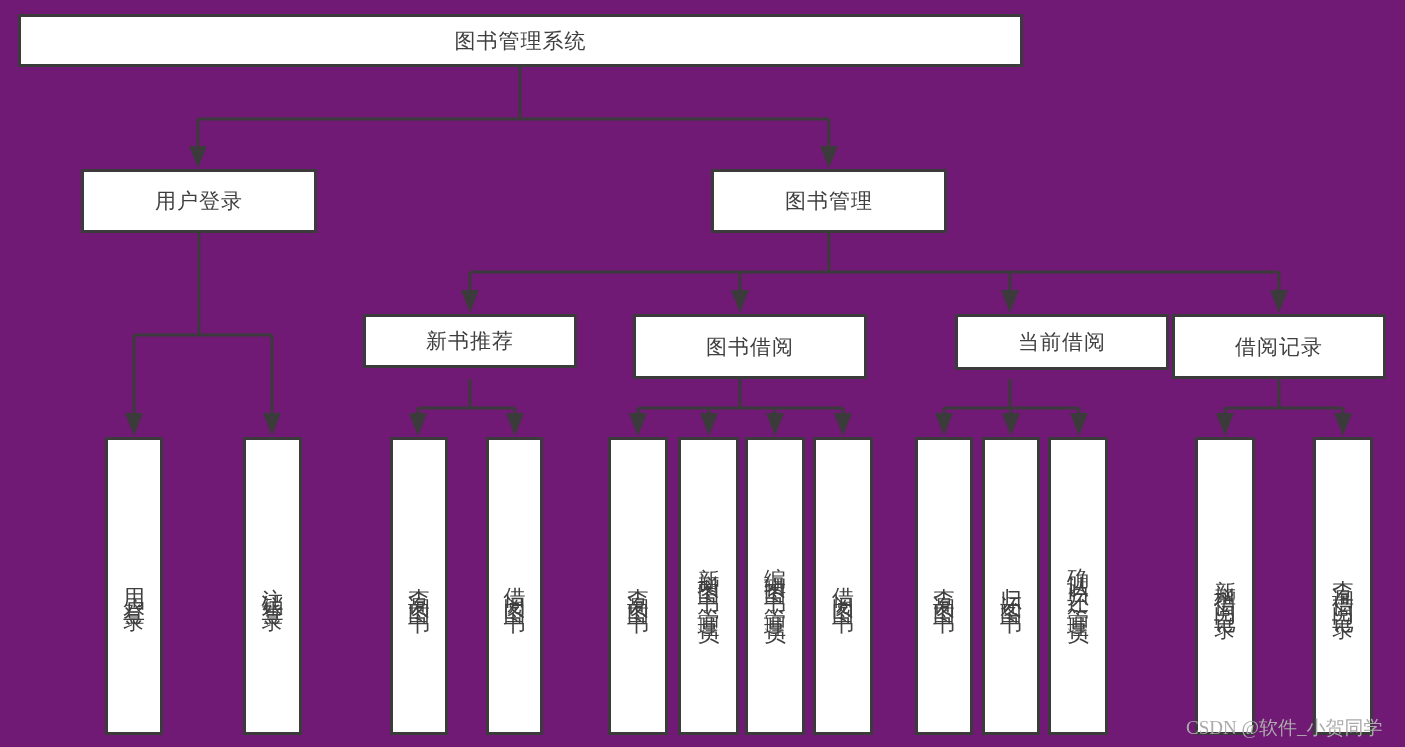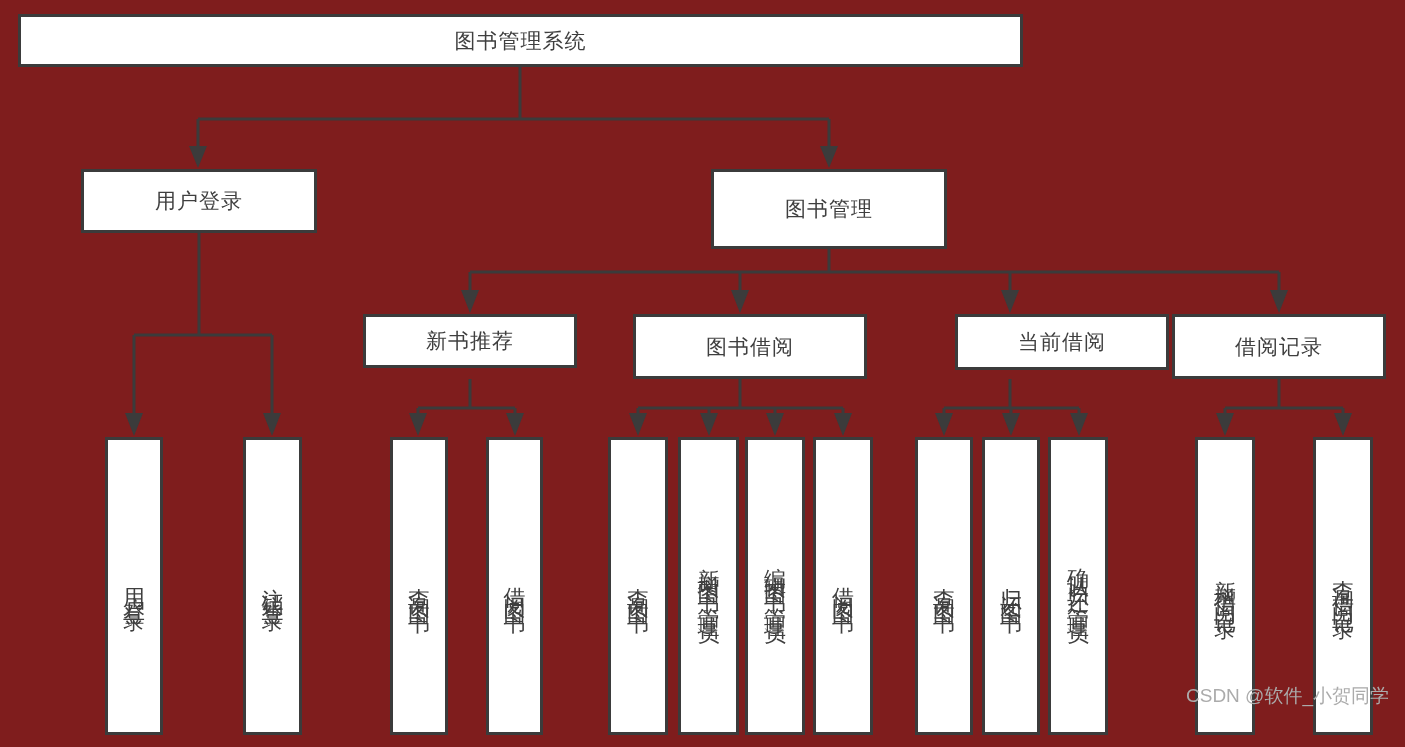--- a/index.html
+++ b/index.html
@@ -1,20 +1,20 @@
 <!DOCTYPE html>
 <html><head>
 <meta charset="utf-8">
 <style>
   html,body{margin:0;padding:0;background:#ffffff;}
   .stage{
     position:relative;
     width:1405px;height:747px;
-    background:#7f1d1d;
-    font-family:Liberation Sans, sans-serif;
+    background:#701a75;
+    font-family:Liberation Serif, serif;
     overflow:hidden;
   }
   .wires{position:absolute;left:0;top:0;width:1405px;height:747px;}
   .node{
     position:absolute;
     box-sizing:border-box;
     border:3px solid #3b3b3b;
     background:#ffffff;
     display:flex;align-items:center;justify-content:center;
     color:#3f3f3f;
@@ -26,21 +26,21 @@
   }
   .node.v span{
     writing-mode:vertical-rl;
     text-orientation:mixed;
     font-size:22px;
     letter-spacing:8px;
     line-height:1;
   }
   .watermark{
     position:absolute;
-    left:1186px;top:683px;
+    left:1186px;top:715px;
     width:206px;
     font-size:19px;
     color:#ababab;
     white-space:nowrap;
     z-index:5;
   }
 </style>
 </head>
 <body>
 
@@ -85,21 +85,21 @@
     </g>
   </svg>
 
   <div class="node h" style="left:18px;top:14px;width:1005px;height:53px">
     <span>图书管理系统</span>
   </div>
 
   <div class="node h" style="left:81px;top:169px;width:236px;height:64px">
     <span>用户登录</span>
   </div>
-  <div class="node h" style="left:711px;top:169px;width:236px;height:80px">
+  <div class="node h" style="left:711px;top:169px;width:236px;height:64px">
     <span>图书管理</span>
   </div>
 
   <div class="node h" style="left:363px;top:314px;width:214px;height:54px">
     <span>新书推荐</span>
   </div>
   <div class="node h" style="left:633px;top:314px;width:234px;height:65px">
     <span>图书借阅</span>
   </div>
   <div class="node h" style="left:955px;top:314px;width:214px;height:56px">

